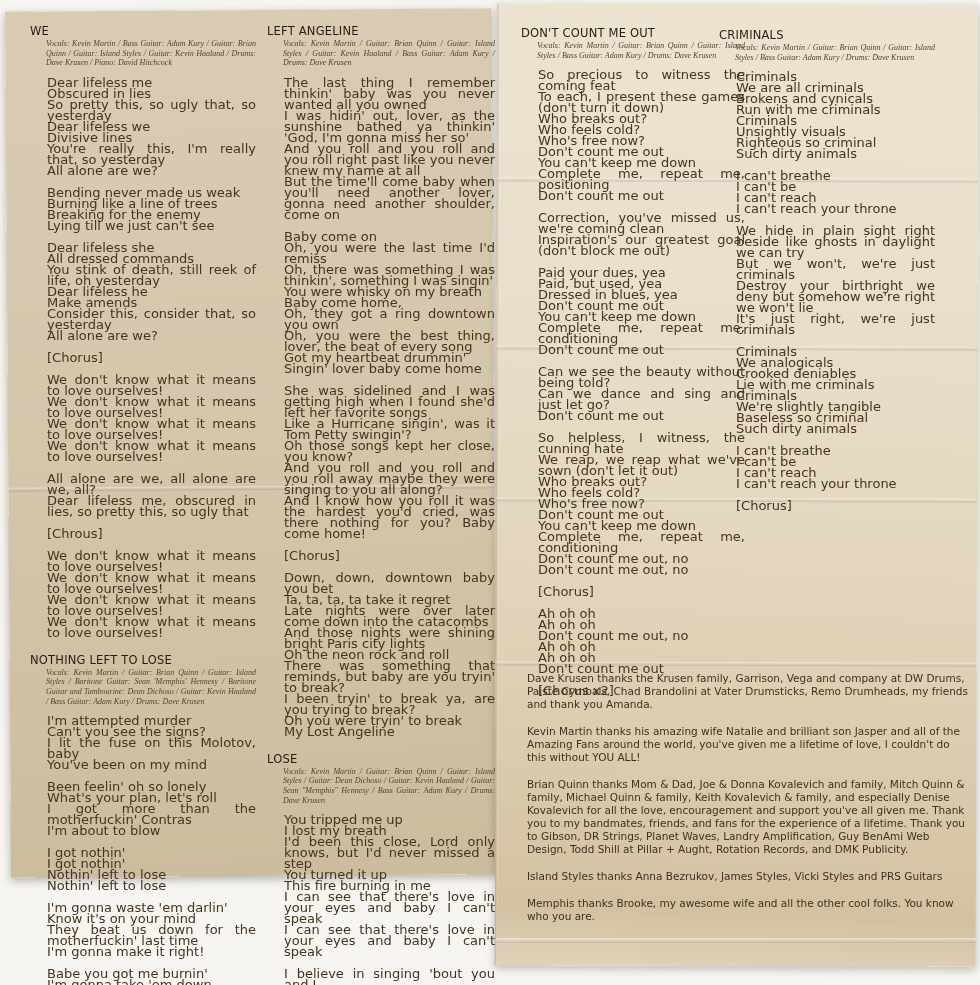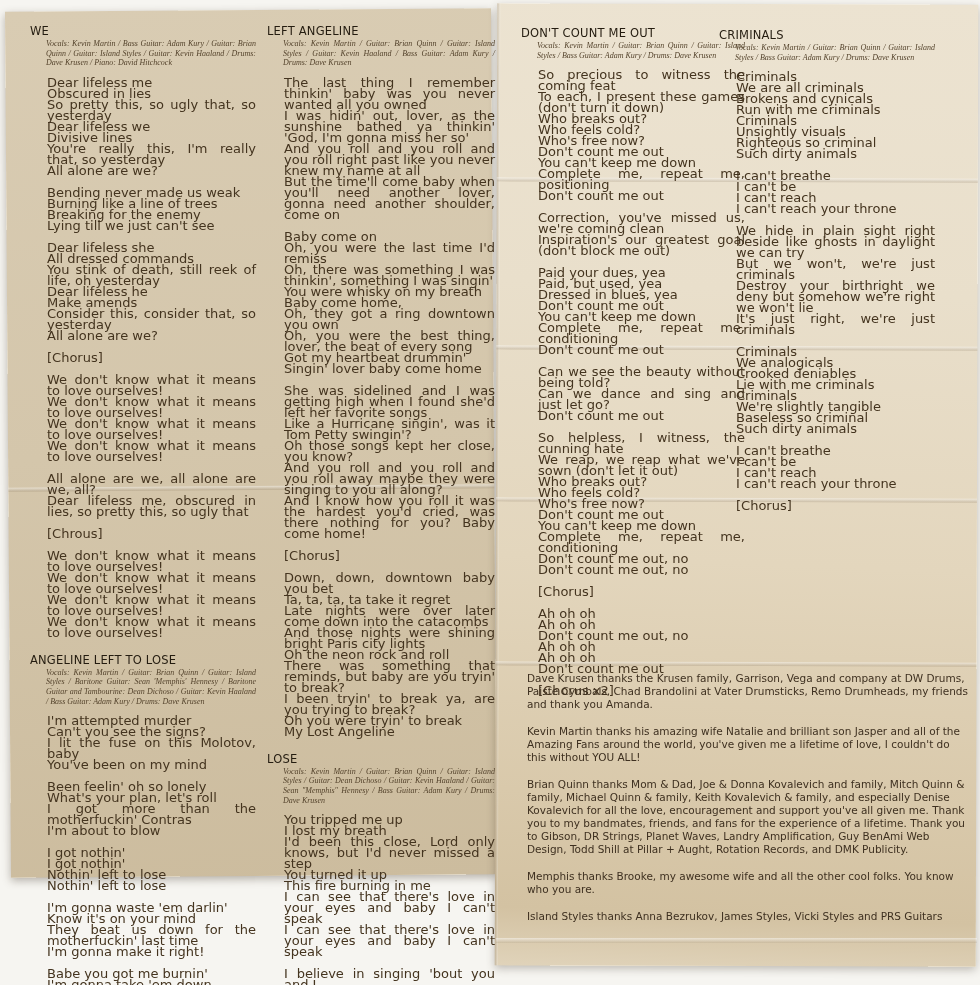--- a/index.html
+++ b/index.html
@@ -109,21 +109,21 @@
 Dear lifeless me, obscured in lies, so pretty this, so ugly that
 
 [Chrous]
 
 We don't know what it means to love ourselves!
 We don't know what it means to love ourselves!
 We don't know what it means to love ourselves!
 We don't know what it means to love ourselves!</div>
     </section>
     <section class="section">
-      <h2 class="song-title">ANGELINE LEFT TO LOSE</h2>
+      <h2 class="song-title">NOTHING LEFT TO LOSE</h2>
       <p class="credits">Vocals: Kevin Martin / Guitar: Brian Quinn / Guitar: Island Styles / Baritone Guitar: Sean 'Memphis' Hennesy / Baritone Guitar and Tambourine: Dean Dichoso / Guitar: Kevin Haaland / Bass Guitar: Adam Kury / Drums: Dave Krusen</p>
       <div class="lyrics">I'm attempted murder
 Can't you see the signs?
 I lit the fuse on this Molotov, baby
 You've been on my mind
 
 Been feelin' oh so lonely
 What's your plan, let's roll
 I got more than the motherfuckin' Contras
 I'm about to blow
@@ -326,17 +326,17 @@
 I can't reach your throne
 
 [Chorus]</div>
     </section>
   </div>
 
   <div class="thanks" style="left:527px;top:672px;width:442px">
     <p>Dave Krusen thanks the Krusen family, Garrison, Vega and company at DW Drums, Paiste Cymbals, Chad Brandolini at Vater Drumsticks, Remo Drumheads, my friends and thank you Amanda.</p>
     <p>Kevin Martin thanks his amazing wife Natalie and brilliant son Jasper and all of the Amazing Fans around the world, you've given me a lifetime of love, I couldn't do this without YOU ALL!</p>
     <p>Brian Quinn thanks  Mom &amp; Dad, Joe &amp; Donna Kovalevich and family, Mitch Quinn &amp; family, Michael Quinn &amp; family, Keith Kovalevich &amp; family, and especially Denise Kovalevich for all the love, encouragement and support you've all given me. Thank you to my bandmates, friends, and fans for the experience of a lifetime.  Thank you to Gibson, DR Strings, Planet Waves, Landry Amplification, Guy BenAmi Web Design, Todd Shill at Pillar + Aught, Rotation Records, and DMK Publicity.</p>
+    <p>Island Styles thanks Anna Bezrukov, James Styles, Vicki Styles and PRS Guitars</p>
     <p>Memphis thanks Brooke, my awesome wife and all the other cool folks. You know who you are.</p>
-    <p>Island Styles thanks Anna Bezrukov, James Styles, Vicki Styles and PRS Guitars</p>
   </div>
 
 </div>
 
 </body></html>

